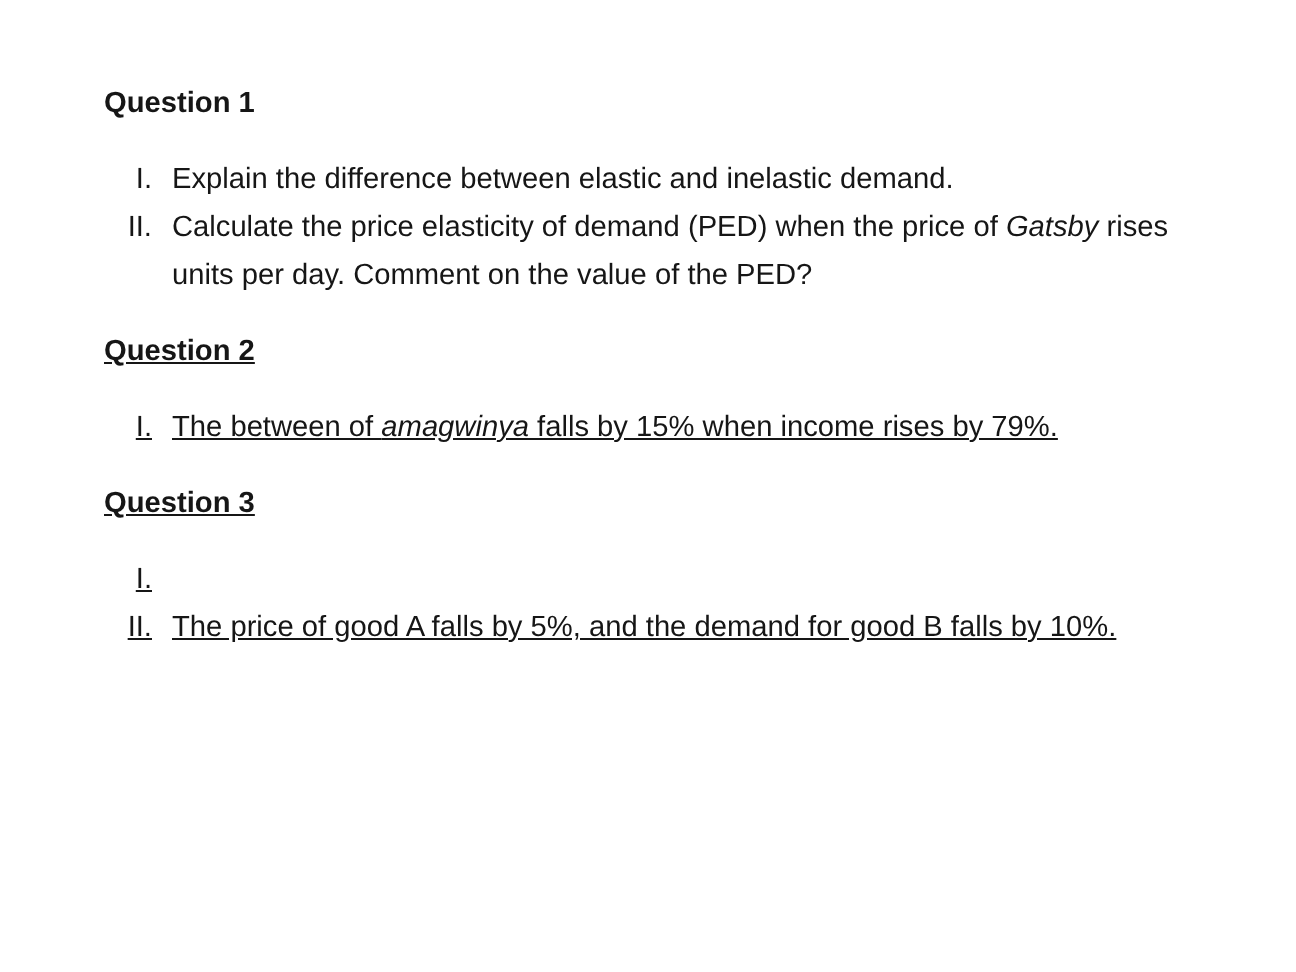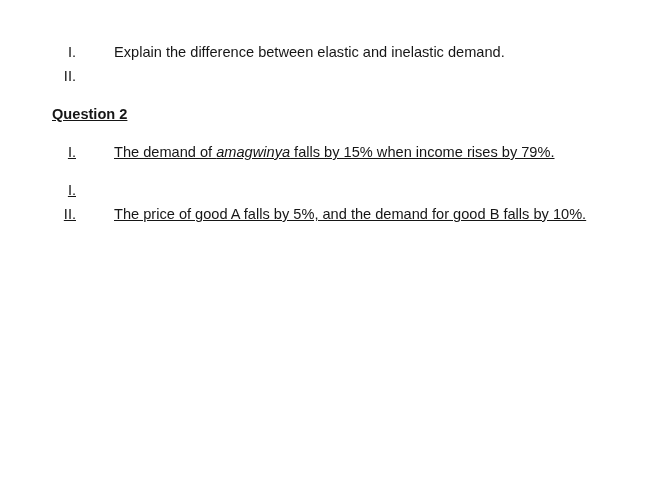--- a/index.html
+++ b/index.html
@@ -30,63 +30,71 @@
   }
   .item { display: flex; align-items: flex-start; }
   .num {
     flex: none;
     width: 24px;
     text-align: right;
     white-space: pre;
   }
   .lines {
     flex: 1;
-    margin-left: 38px;
+    margin-left: 10px;
     min-width: 0;
   }
   .line { white-space: nowrap; }
   .italic { font-style: italic; }
 </style>
 </head>
 <body>
 
 <div class="doc">
 
   <div class="q-block">
+    <div class="q-heading">Question 1</div>
 
     <div class="item">
       <span class="num">I.</span>
       <div class="lines">
         <div class="line">
           <span>Explain the difference between elastic and inelastic demand.</span>
         </div>
       </div>
     </div>
 
     <div class="item">
       <span class="num">II.</span>
       <div class="lines">
+        <div class="line">
+          <span>Calculate the price elasticity of demand (PED) when the price of </span><span class="italic">Gatsby</span><span> rises</span>
+        </div>
+        <div class="line">
+          <span>units per day. Comment on the value of the PED?</span>
+        </div>
       </div>
     </div>
   </div>
 
   <div class="q-block">
     <div class="q-heading">Question 2</div>
 
     <div class="item">
       <span class="num">I.</span>
       <div class="lines">
         <div class="line">
-          <span>The demand of </span><span class="italic">amagwinya</span><span> falls by 15% when income rises by 79%.</span>
+          <span>The between of </span><span class="italic">amagwinya</span><span> falls by 15% when income rises by 79%.</span>
         </div>
       </div>
     </div>
   </div>
 
   <div class="q-block">
+    <div class="q-heading">Question 3</div>
 
     <div class="item">
       <span class="num">I.</span>
       <div class="lines">
       </div>
     </div>
 
     <div class="item">
       <span class="num">II.</span>
       <div class="lines">

